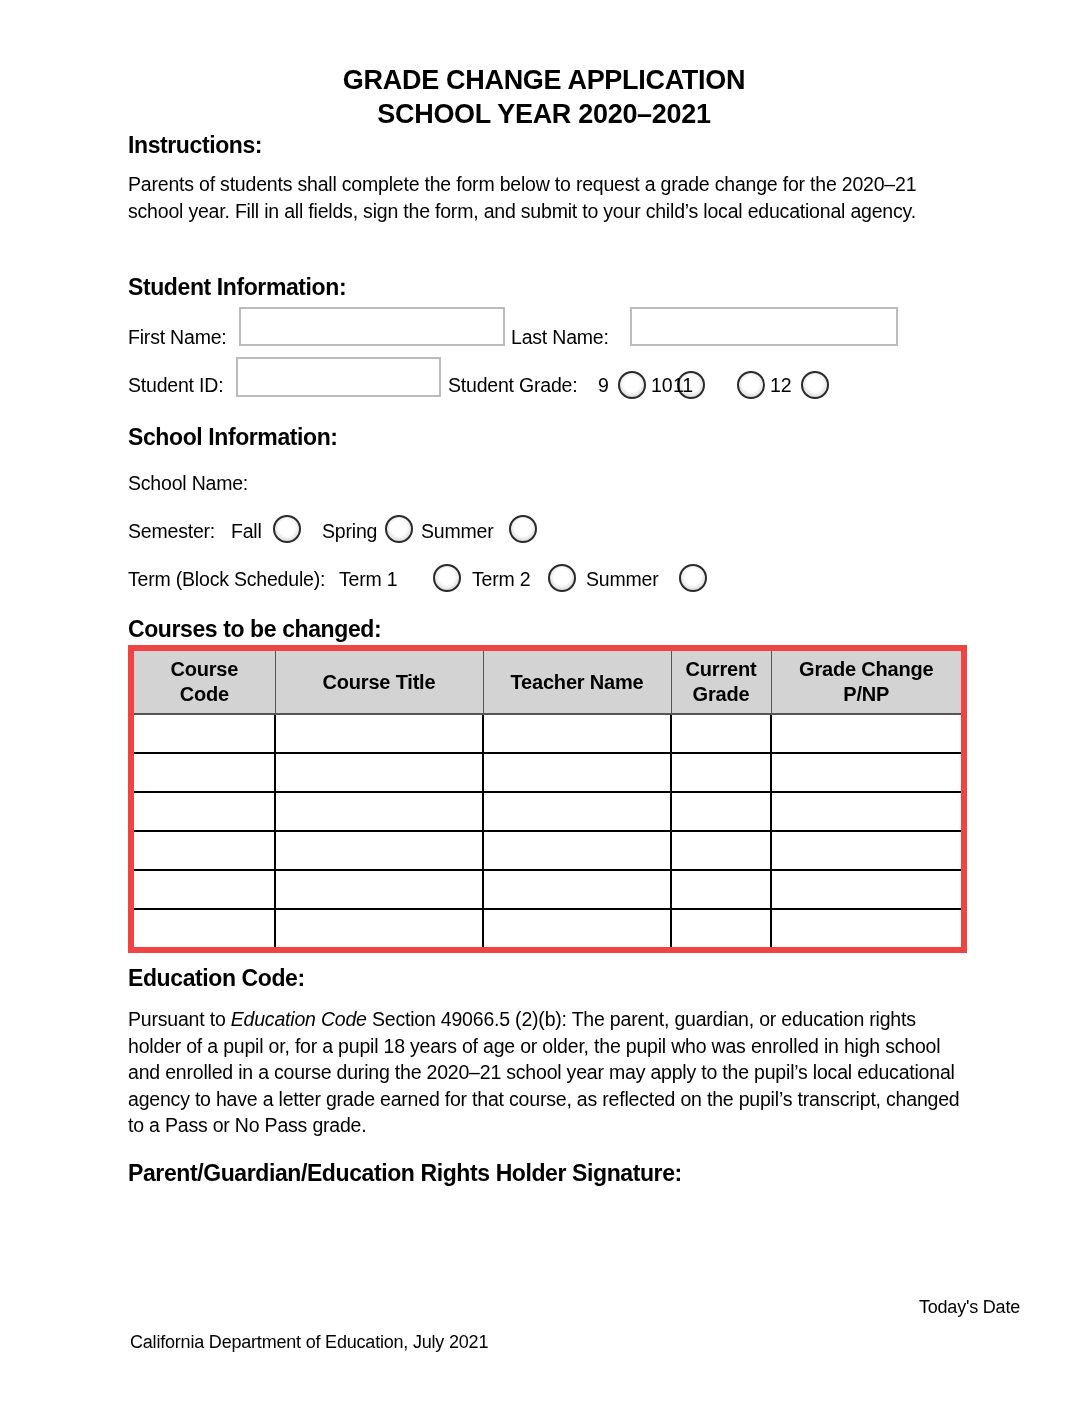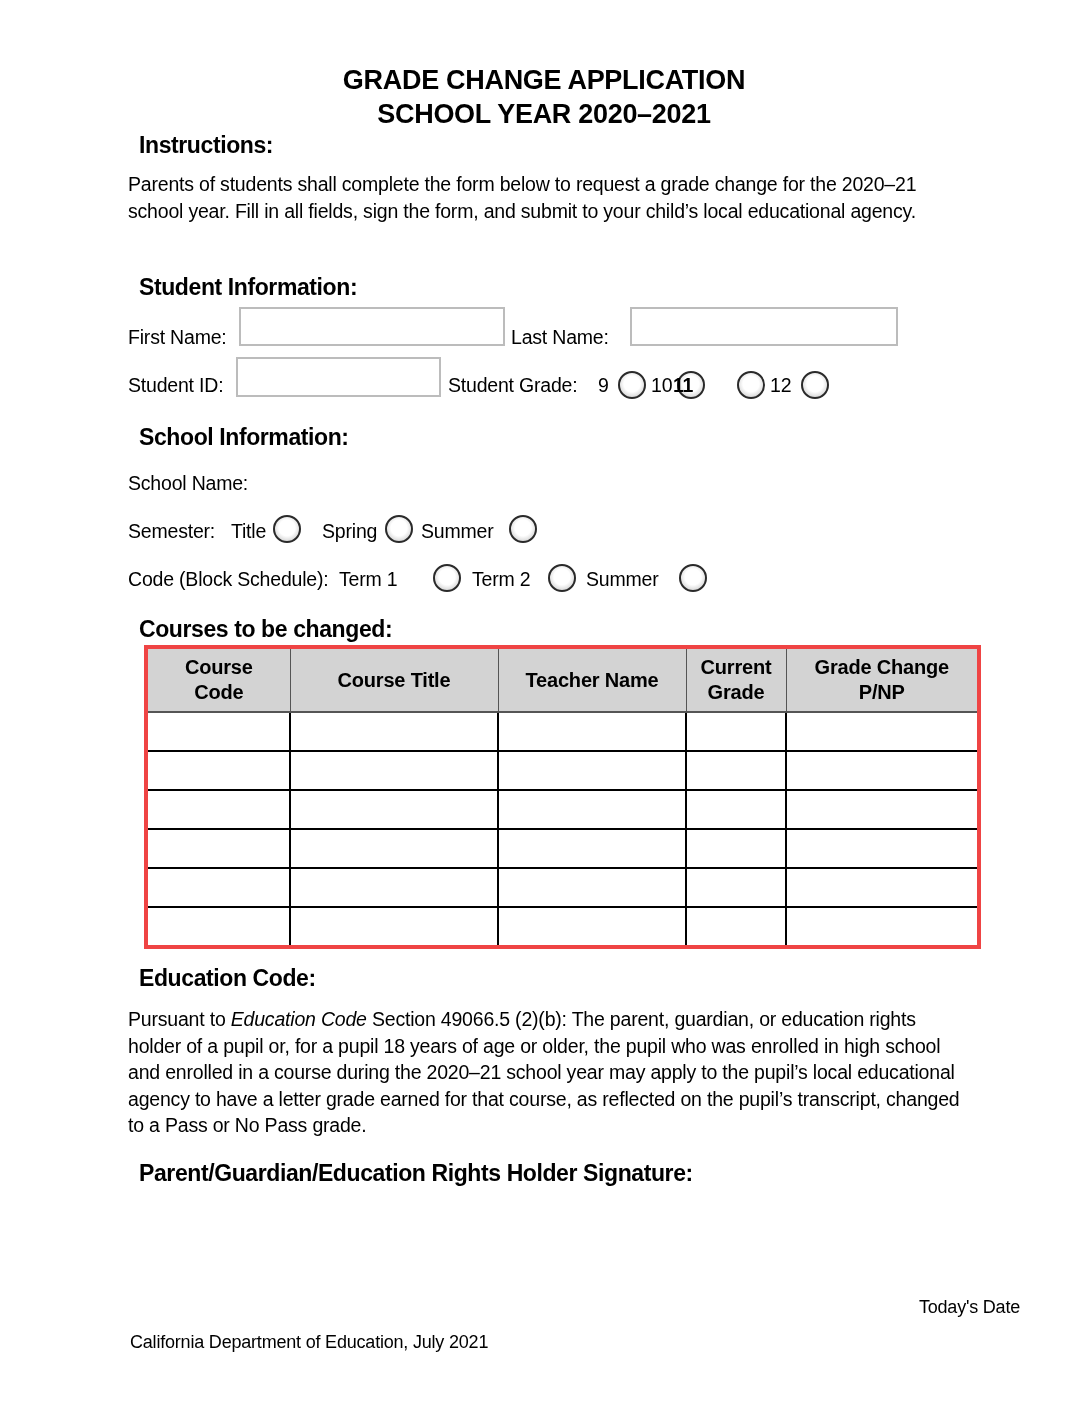--- a/index.html
+++ b/index.html
@@ -22,21 +22,20 @@
       font-weight: bold;
       font-size: 27px;
       line-height: 30px;
       letter-spacing: -0.3px;
     }
     .h2 {
       font-weight: bold;
       font-size: 23px;
       line-height: 26px;
       letter-spacing: -0.4px;
-      margin-left: 11px;
     }
     .body-text {
       font-size: 19.5px;
       line-height: 26.5px;
       letter-spacing: -0.2px;
     }
     .label {
       font-size: 19.5px;
       line-height: 24px;
       letter-spacing: -0.2px;
@@ -50,26 +49,26 @@
     .radio {
       width: 28px;
       height: 28px;
       border-radius: 50%;
       border: 2px solid #2a2a2a;
       box-sizing: border-box;
       background: radial-gradient(circle at 50% 45%, #ffffff 45%, #d9d9d9 75%, #9a9a9a 100%);
     }
     table.courses {
       position: absolute;
-      left: 144px;
+      left: 128px;
       top: 645px;
       width: 833px;
       border-collapse: collapse;
       table-layout: fixed;
-      border: 4px solid #ef4444;
+      border: 6px solid #ef4444;
     }
     table.courses th {
       background: #d3d3d3;
       font-weight: bold;
       font-size: 20px;
       line-height: 25px;
       height: 62px;
       border-left: 1px solid #555;
       border-right: 1px solid #555;
       border-bottom: 2px solid #555;
@@ -108,38 +107,38 @@
 <div class="abs text-field" style="left:630px; top:307px; width:268px; height:39px;"></div>
 
 <div class="abs label" style="left:128px; top:373px;">Student ID:</div>
 <div class="abs text-field" style="left:236px; top:357px; width:205px; height:40px;"></div>
 
 <div class="abs label" style="left:448px; top:373px;">Student Grade:</div>
 <div class="abs label" style="left:598px; top:373px;">9</div>
 <div class="abs radio" style="left:618px; top:371px;"></div>
 <div class="abs label" style="left:651px; top:373px;">10</div>
 <div class="abs radio" style="left:677px; top:371px;"></div>
-<div class="abs label" style="left:673px; top:373px;font-weight:bold;">11</div>
+<div class="abs label" style="left:673px; top:373px;">11</div>
 <div class="abs radio" style="left:737px; top:371px;"></div>
 <div class="abs label" style="left:770px; top:373px;">12</div>
 <div class="abs radio" style="left:801px; top:371px;"></div>
 
 <div class="abs h2" style="left:128px; top:424px;">School Information:</div>
 
 <div class="abs label" style="left:128px; top:471px;">School Name:</div>
 
 <div class="abs label" style="left:128px; top:519px;">Semester:</div>
-<div class="abs label" style="left:231px; top:519px;">Title</div>
+<div class="abs label" style="left:231px; top:519px;">Fall</div>
 <div class="abs radio" style="left:273px; top:515px;"></div>
 <div class="abs label" style="left:313px; top:519px;margin-left:9px;">Spring</div>
 <div class="abs radio" style="left:385px; top:515px;"></div>
 <div class="abs label" style="left:421px; top:519px;">Summer</div>
 <div class="abs radio" style="left:509px; top:515px;"></div>
 
-<div class="abs label" style="left:128px; top:567px;">Code (Block Schedule):</div>
+<div class="abs label" style="left:128px; top:567px;">Term (Block Schedule):</div>
 <div class="abs label" style="left:339px; top:567px;">Term 1</div>
 <div class="abs radio" style="left:433px; top:564px;"></div>
 <div class="abs label" style="left:472px; top:567px;">Term 2</div>
 <div class="abs radio" style="left:548px; top:564px;"></div>
 <div class="abs label" style="left:586px; top:567px;">Summer</div>
 <div class="abs radio" style="left:679px; top:564px;"></div>
 
 <div class="abs h2" style="left:128px; top:616px;">Courses to be changed:</div>
 
 <table class="courses">

